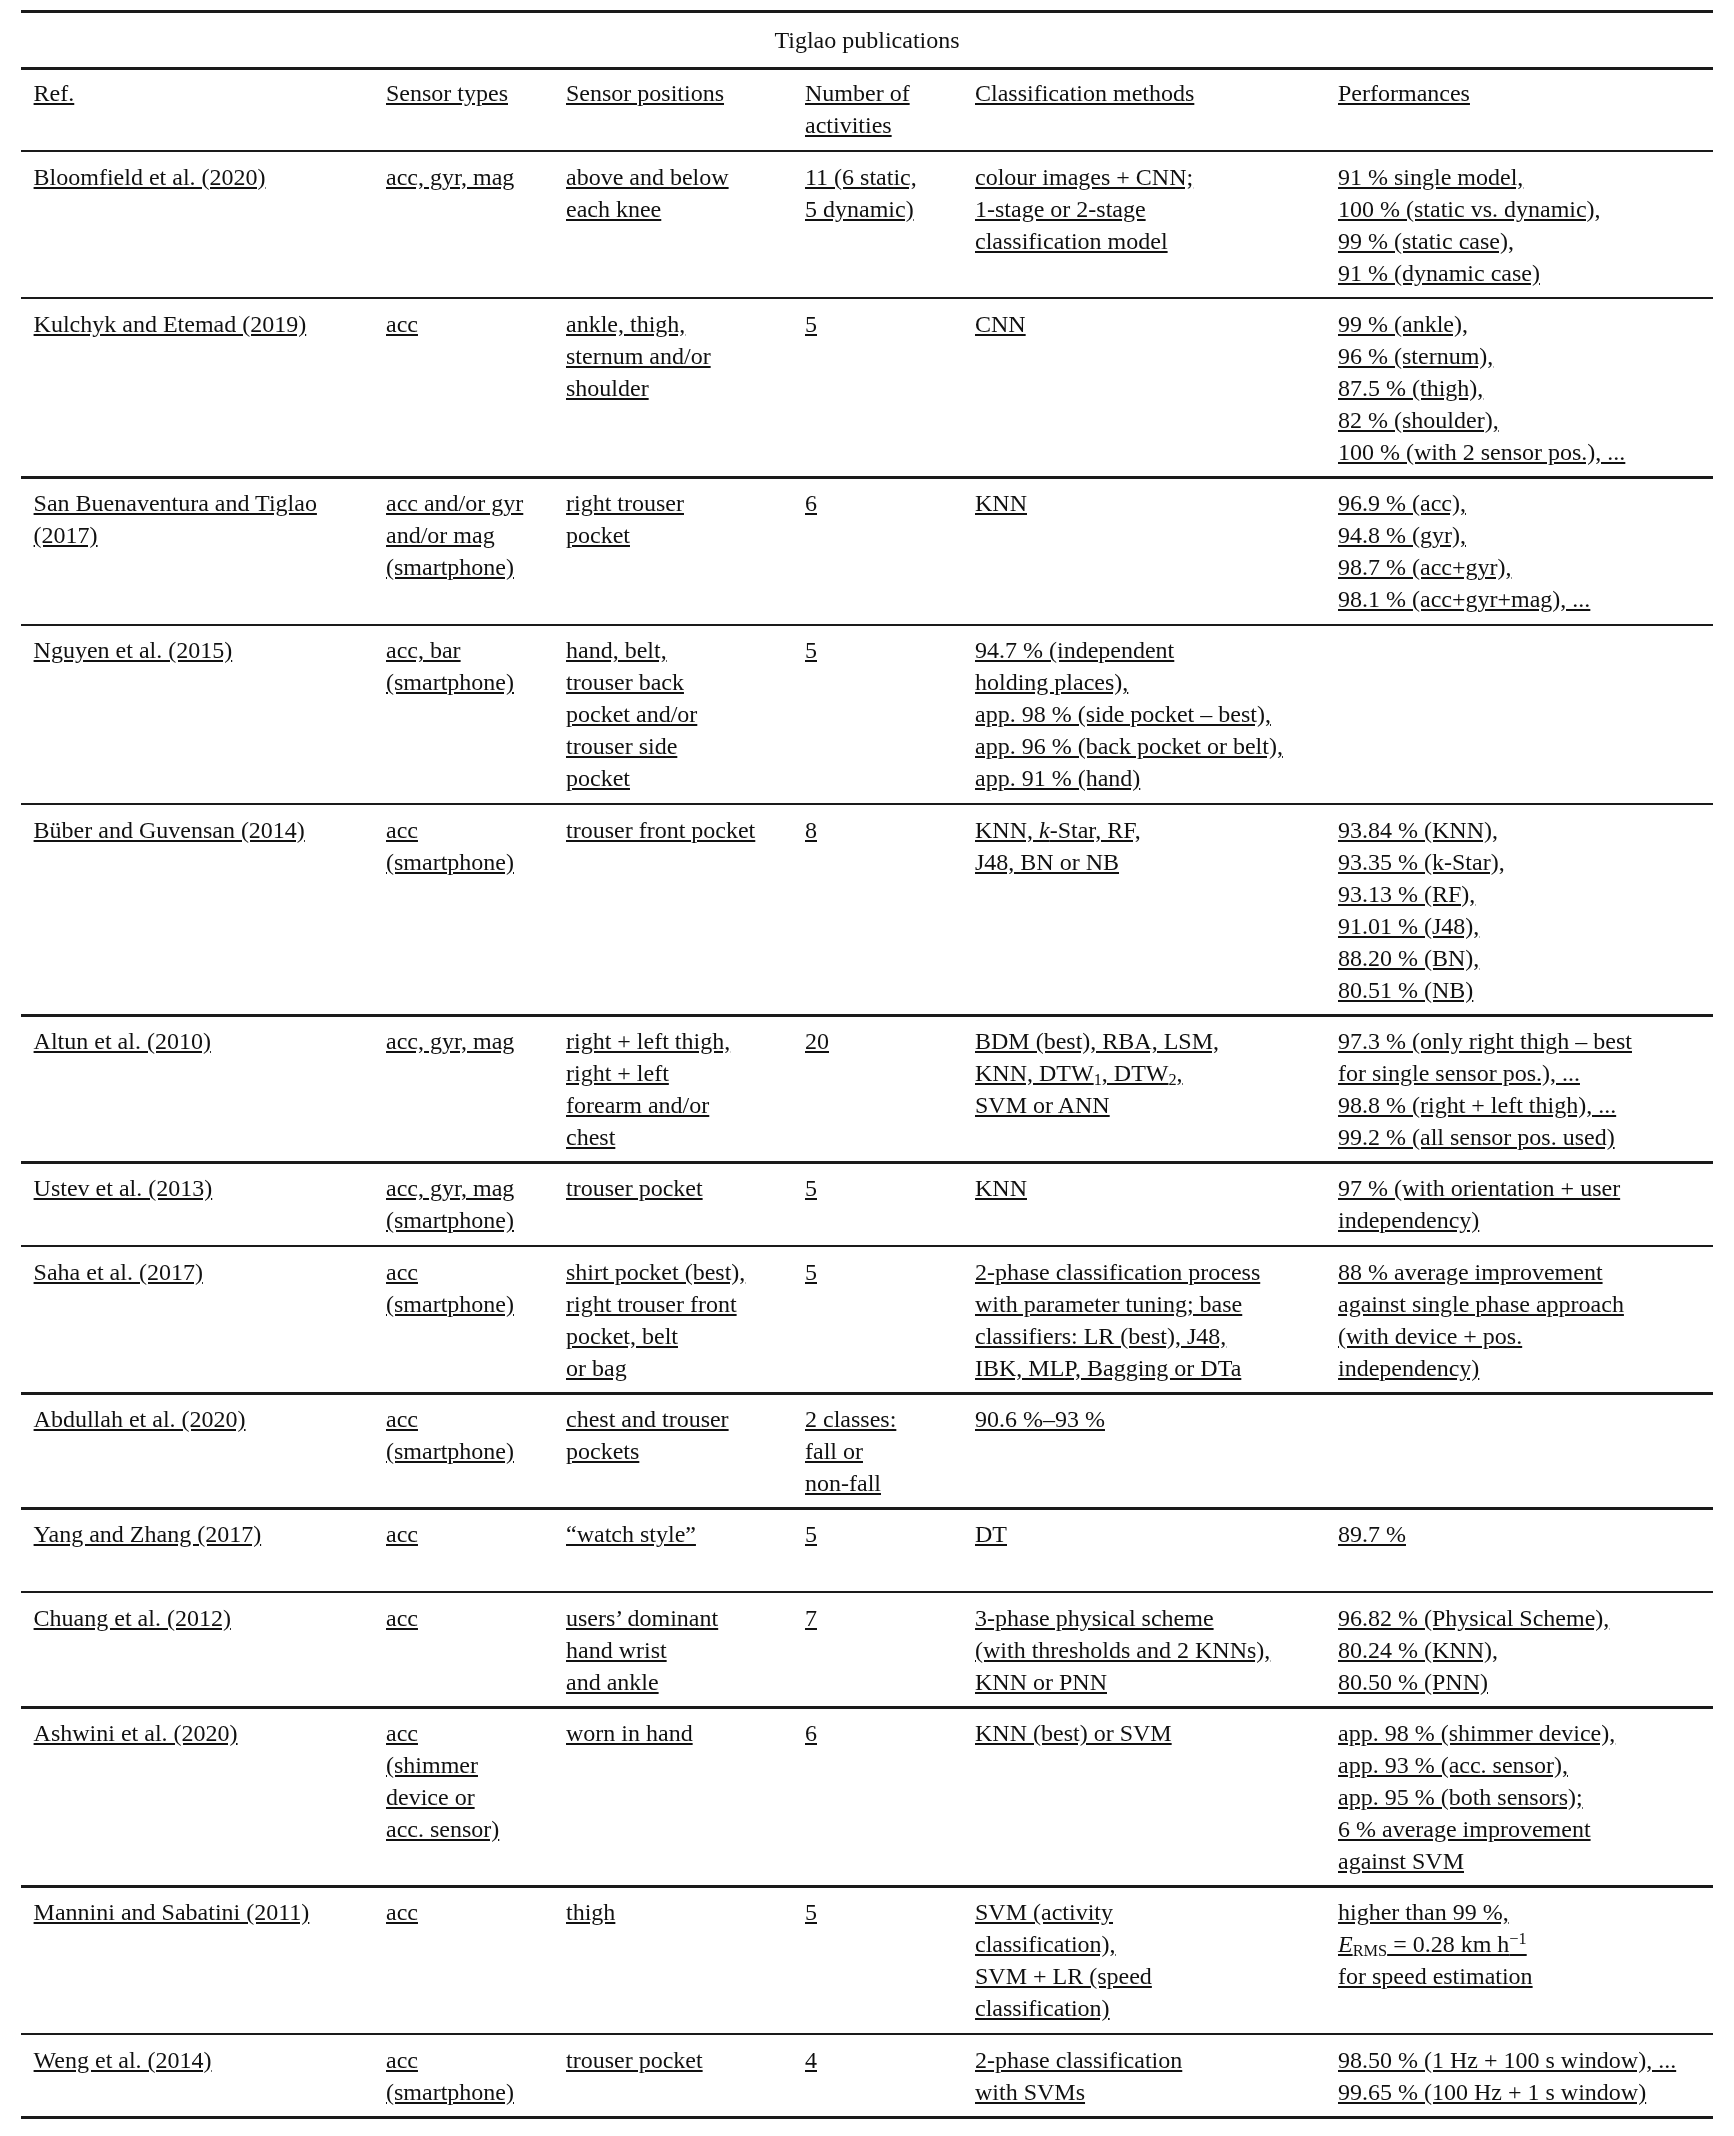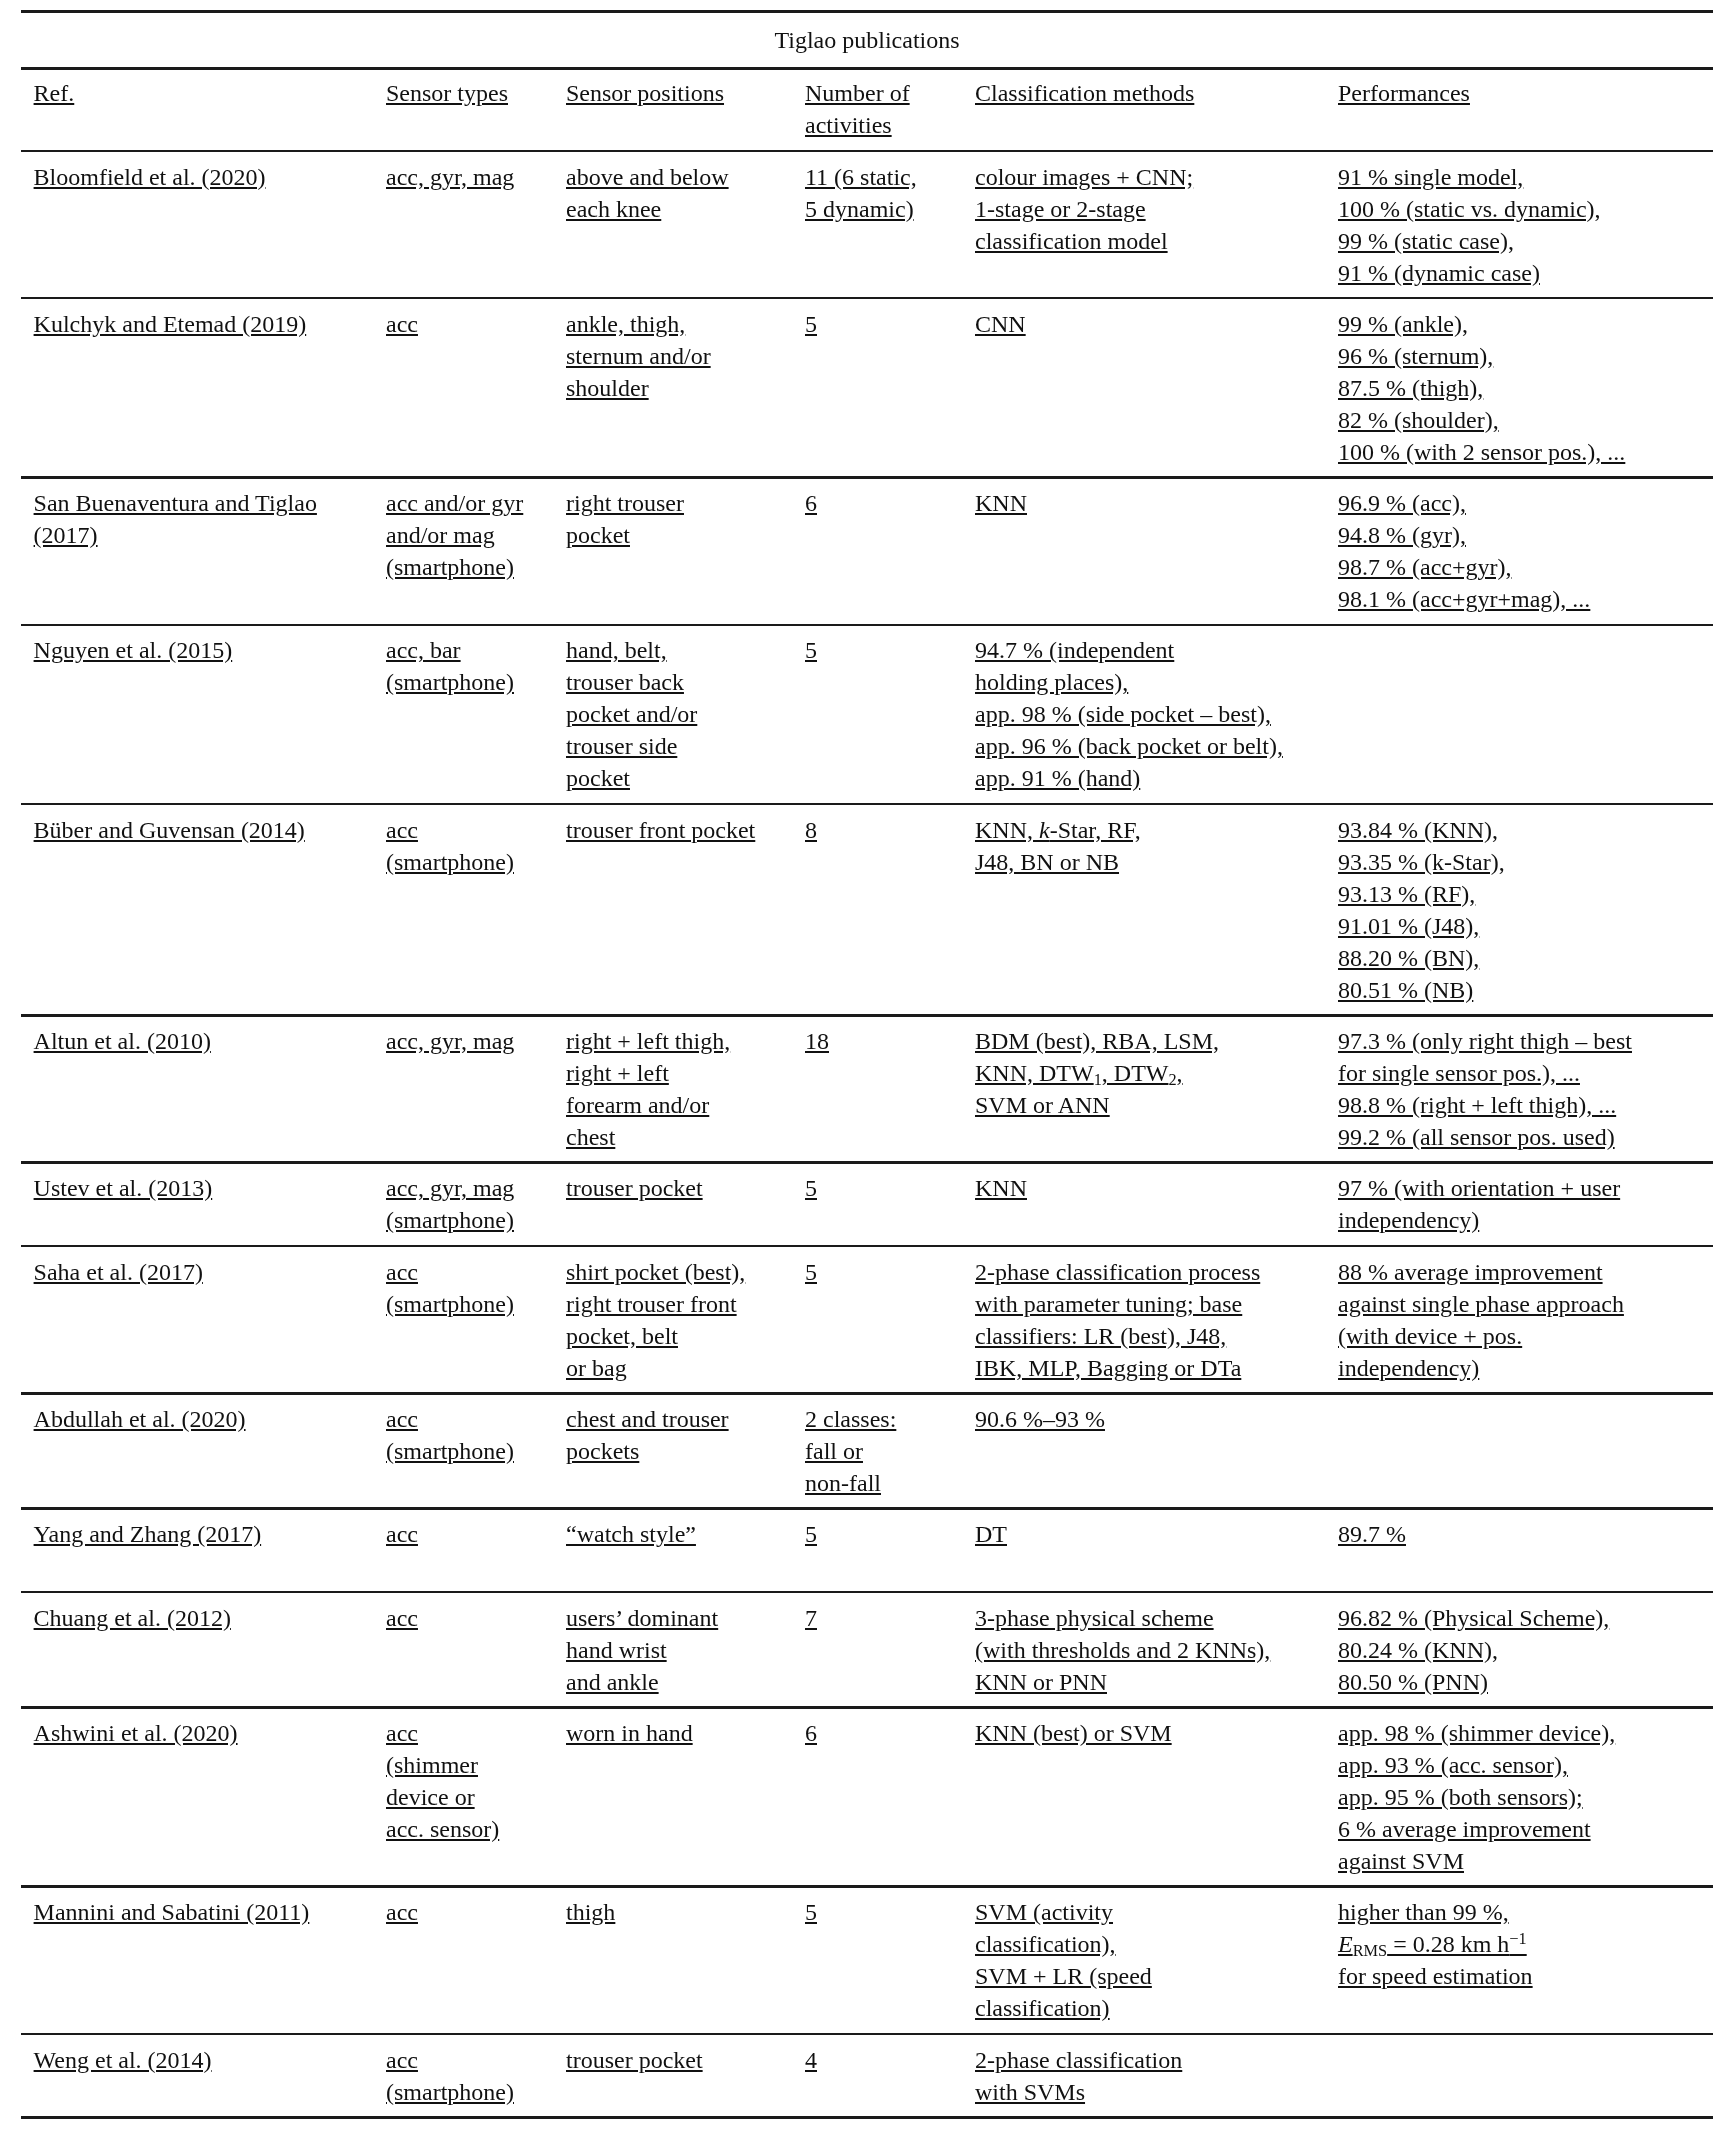--- a/index.html
+++ b/index.html
@@ -141,21 +141,21 @@
 80.51 % (NB)</div>
       </div>
       <div class="rule"></div>
       <div class="grid row">
         <div class="cell col-0">Altun et al. (2010)</div>
         <div class="cell col-1">acc, gyr, mag</div>
         <div class="cell col-2">right + left thigh,
 right + left
 forearm and/or
 chest</div>
-        <div class="cell col-3">18</div>
+        <div class="cell col-3">20</div>
         <div class="cell col-4">BDM (best), RBA, LSM,
 KNN, DTW<sub>1</sub>, DTW<sub>2</sub>,
 SVM or ANN</div>
         <div class="cell col-5">97.3 % (only right thigh – best
 for single sensor pos.), ...
 98.8 % (right + left thigh), ...
 99.2 % (all sensor pos. used)</div>
       </div>
       <div class="rule"></div>
       <div class="grid row">
@@ -255,17 +255,19 @@
       </div>
       <div class="rule"></div>
       <div class="grid row">
         <div class="cell col-0">Weng et al. (2014)</div>
         <div class="cell col-1">acc
 (smartphone)</div>
         <div class="cell col-2">trouser pocket</div>
         <div class="cell col-3">4</div>
         <div class="cell col-4">2-phase classification
 with SVMs</div>
+        <div class="cell col-5">98.50 % (1 Hz + 100 s window), ...
+99.65 % (100 Hz + 1 s window)</div>
       </div>
       <div class="rule"></div>
     </div>
 </div>
 
 
 </body></html>

